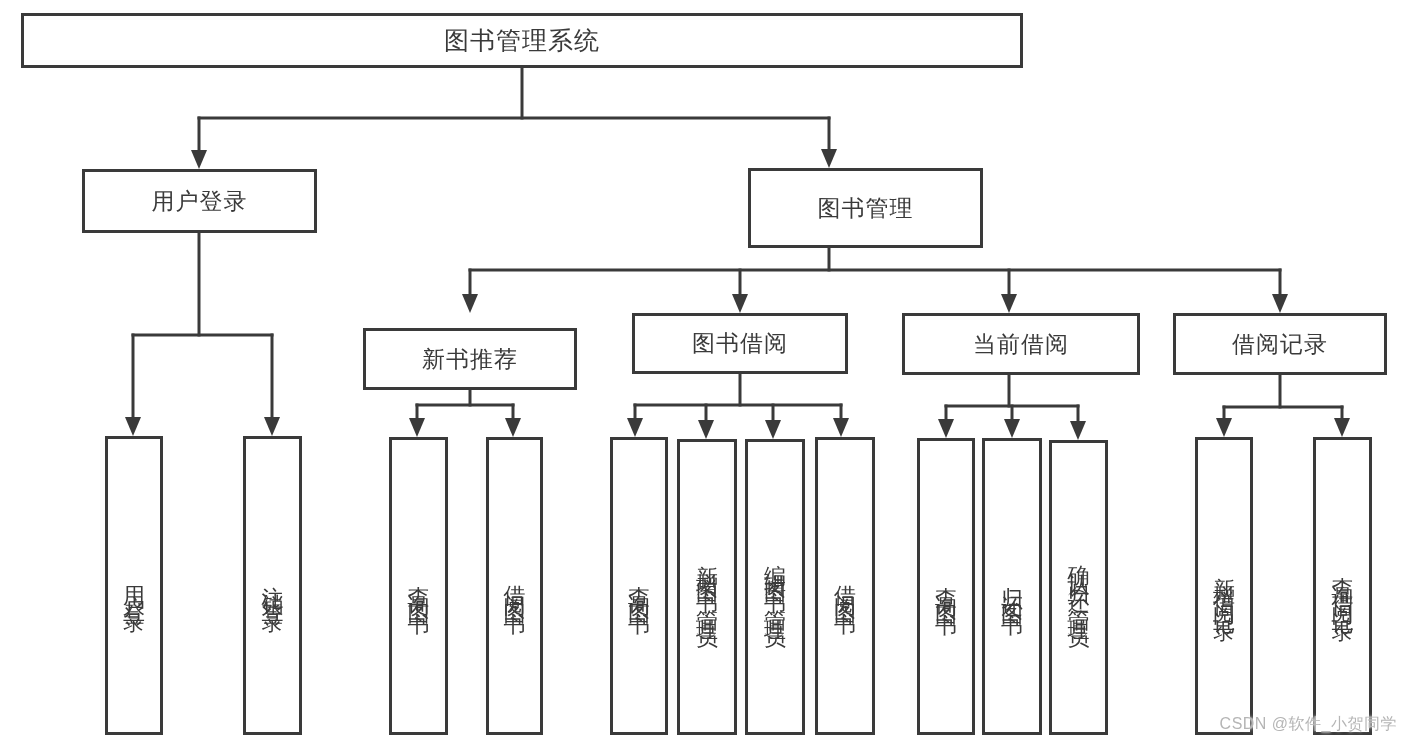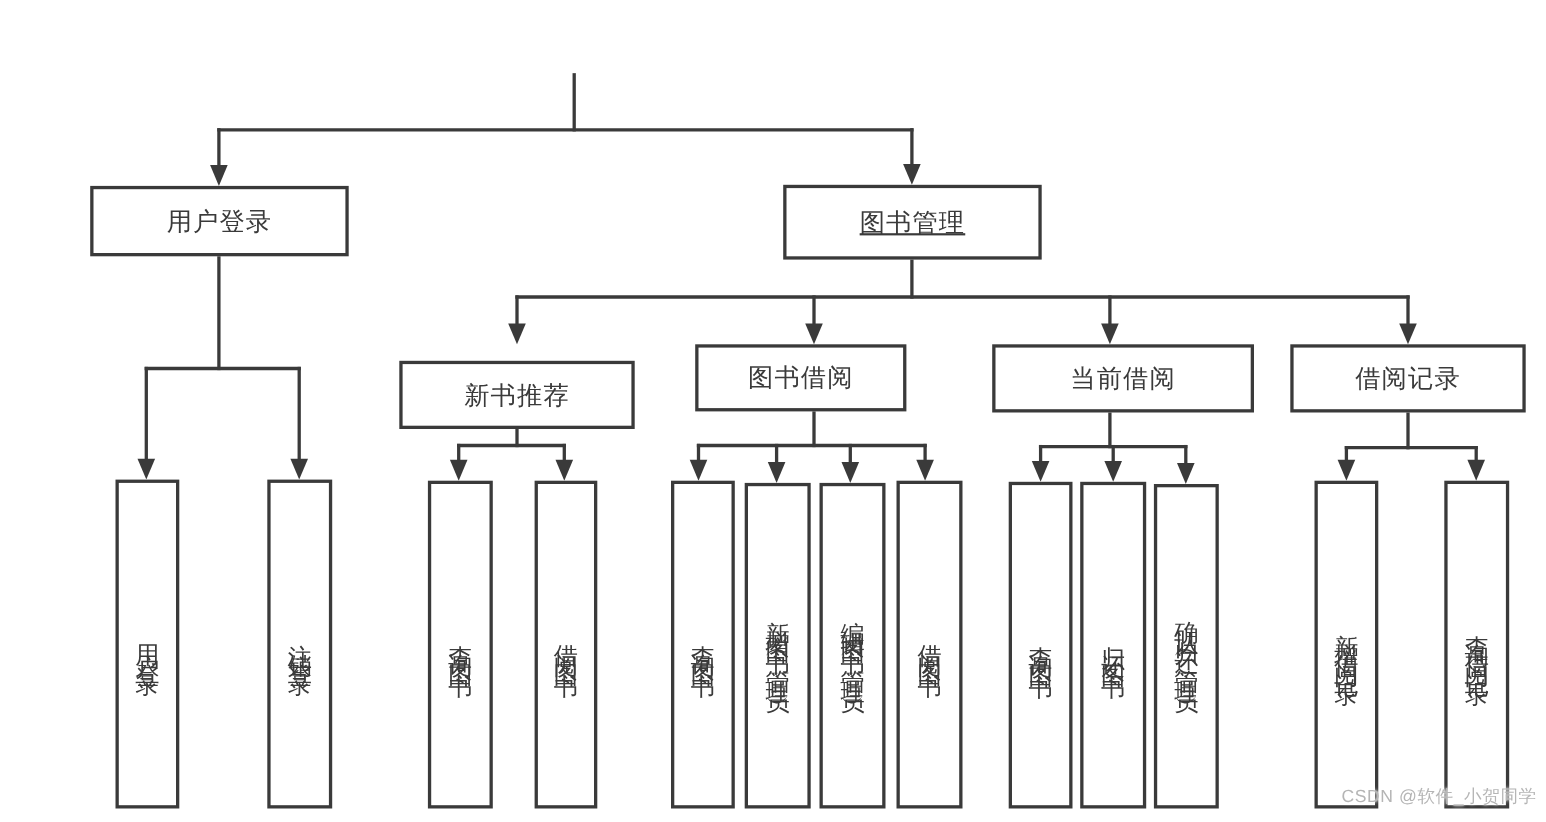--- a/index.html
+++ b/index.html
@@ -128,32 +128,35 @@
     <polygon points="1070,421 1086,421 1078,440"></polygon>
 
     <line x1="1280" y1="375" x2="1280" y2="407"></line>
     <line x1="1224" y1="407" x2="1342" y2="407"></line>
     <line x1="1224" y1="407" x2="1224" y2="421"></line>
     <polygon points="1216,418 1232,418 1224,437"></polygon>
     <line x1="1342" y1="407" x2="1342" y2="421"></line>
     <polygon points="1334,418 1350,418 1342,437"></polygon>
   </svg>
 
+  <div class="node root-label" style="left:21px; top:13px; width:1002px; height:55px;">
+    <span>图书管理系统</span>
+  </div>
 
   <div class="node h-label" style="left:82px; top:169px; width:235px; height:64px;">
     <span>用户登录</span>
   </div>
-  <div class="node h-label" style="left:712px; top:168px; width:235px; height:68px;text-decoration:underline;">
+  <div class="node h-label" style="left:748px; top:168px; width:235px; height:80px;">
     <span>图书管理</span>
   </div>
 
   <div class="node h-label" style="left:363px; top:313px; width:214px; height:62px;margin-top:15px;">
     <span>新书推荐</span>
   </div>
-  <div class="node h-label" style="left:632px; top:313px; width:192px; height:61px;">
+  <div class="node h-label" style="left:632px; top:313px; width:216px; height:61px;">
     <span>图书借阅</span>
   </div>
   <div class="node h-label" style="left:902px; top:313px; width:238px; height:62px;">
     <span>当前借阅</span>
   </div>
   <div class="node h-label" style="left:1173px; top:313px; width:214px; height:62px;">
     <span>借阅记录</span>
   </div>
 
   <div class="node leaf" style="left:105px; top:436px; width:58px; height:299px;">

